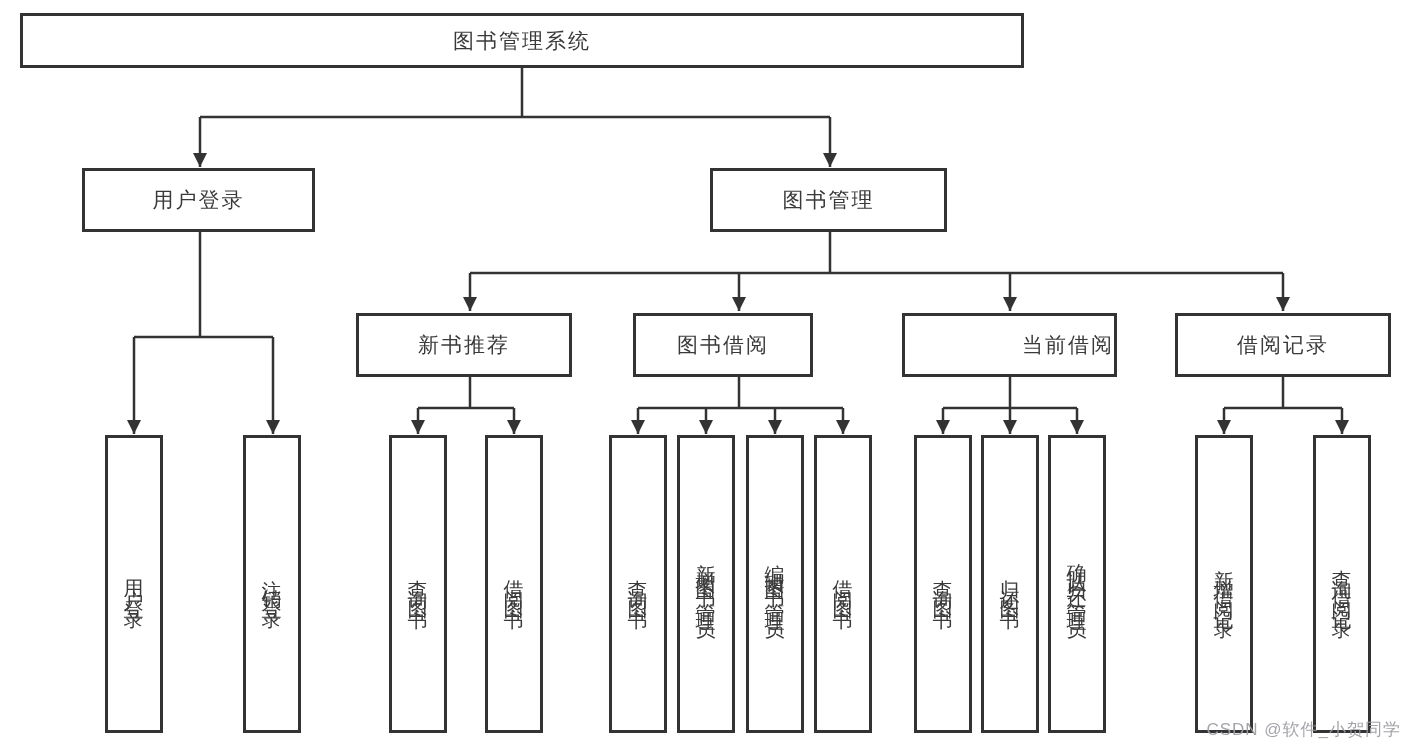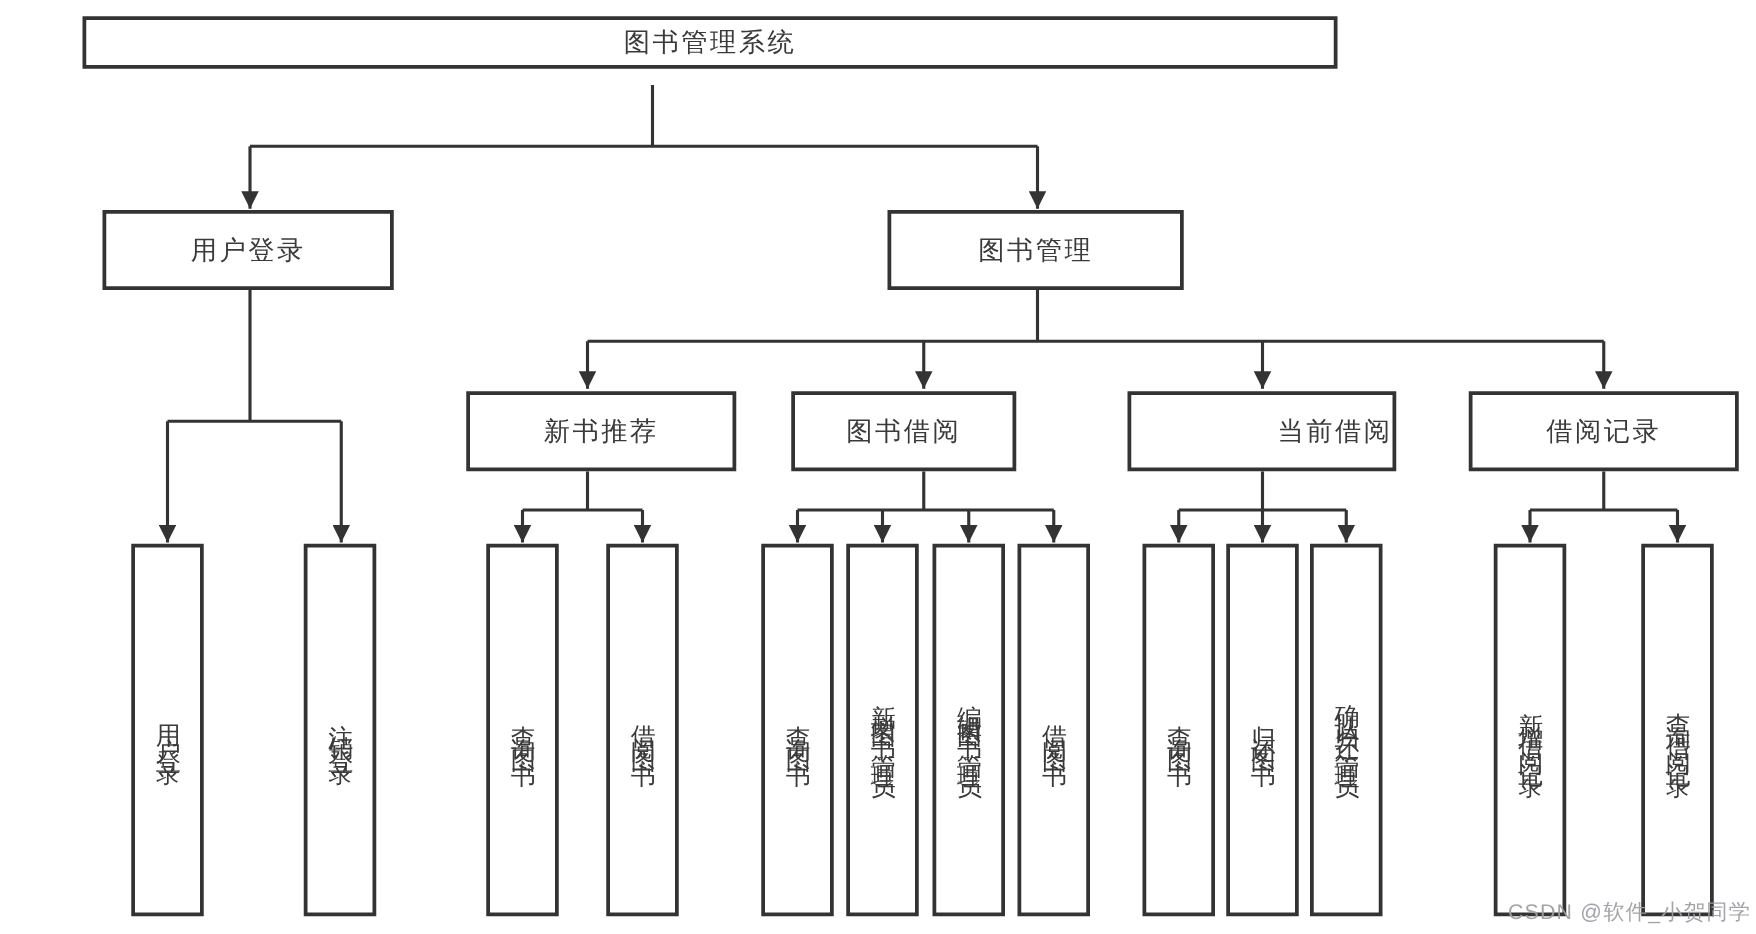--- a/index.html
+++ b/index.html
@@ -91,32 +91,32 @@
       <line x1="775" y1="408" x2="775" y2="434" marker-end="url(#arrow)"></line>
       <line x1="843" y1="408" x2="843" y2="434" marker-end="url(#arrow)"></line>
       <line x1="943" y1="408" x2="943" y2="434" marker-end="url(#arrow)"></line>
       <line x1="1010" y1="408" x2="1010" y2="434" marker-end="url(#arrow)"></line>
       <line x1="1077" y1="408" x2="1077" y2="434" marker-end="url(#arrow)"></line>
       <line x1="1224" y1="408" x2="1224" y2="434" marker-end="url(#arrow)"></line>
       <line x1="1342" y1="408" x2="1342" y2="434" marker-end="url(#arrow)"></line>
     </g>
   </svg>
 
-  <div class="node h" style="left:20px; top:13px; width:1004px; height:42px;margin-left:46px;">
+  <div class="node h" style="left:20px; top:13px; width:1004px; height:55px;">
     <span>图书管理系统</span>
   </div>
 
   <div class="node h" style="left:82px; top:168px; width:233px; height:64px;">
     <span>用户登录</span>
   </div>
   <div class="node h" style="left:710px; top:168px; width:237px; height:64px;">
     <span>图书管理</span>
   </div>
 
-  <div class="node h" style="left:373px; top:313px; width:216px; height:64px;">
+  <div class="node h" style="left:356px; top:313px; width:216px; height:64px;">
     <span>新书推荐</span>
   </div>
   <div class="node h" style="left:633px; top:313px; width:180px; height:64px;">
     <span>图书借阅</span>
   </div>
   <div class="node h" style="left:902px; top:313px; width:215px; height:64px;justify-content:flex-end;">
     <span>当前借阅</span>
   </div>
   <div class="node h" style="left:1175px; top:313px; width:216px; height:64px;justify-content:center;">
     <span>借阅记录</span>

